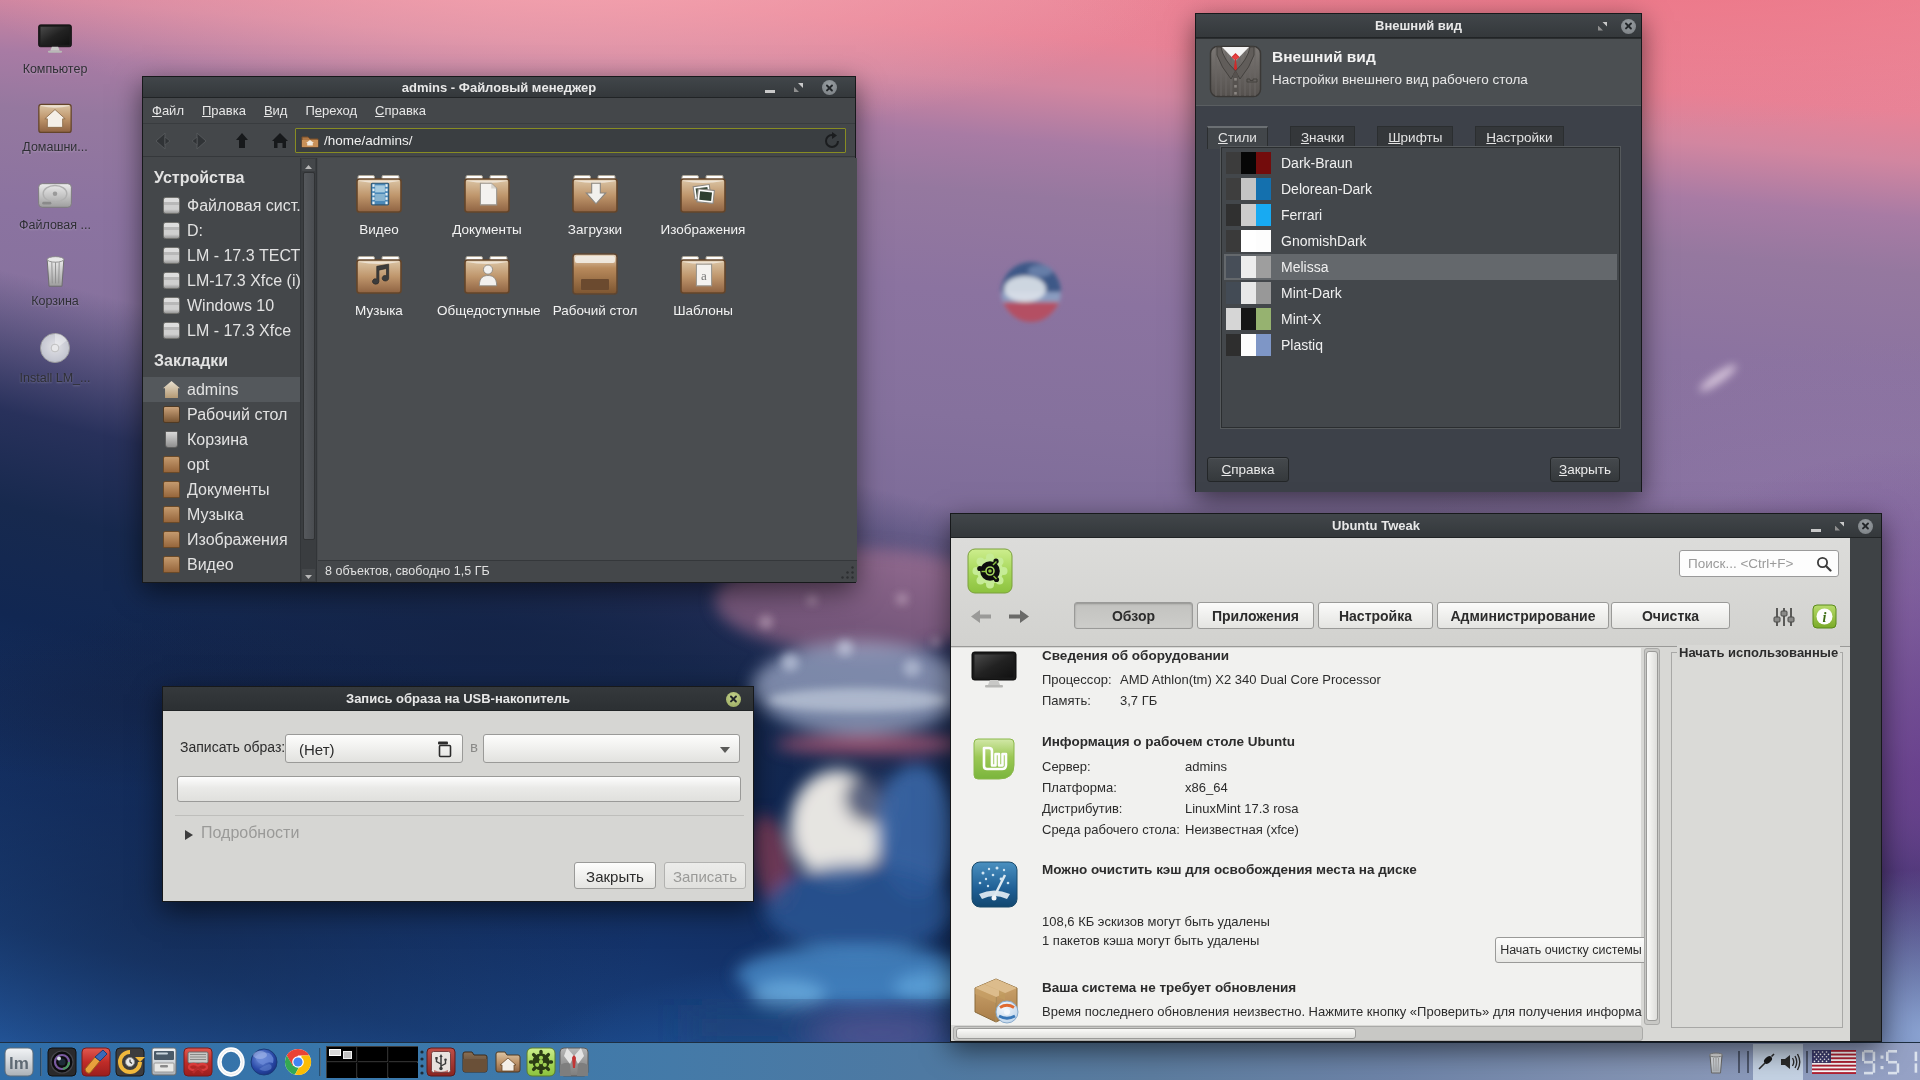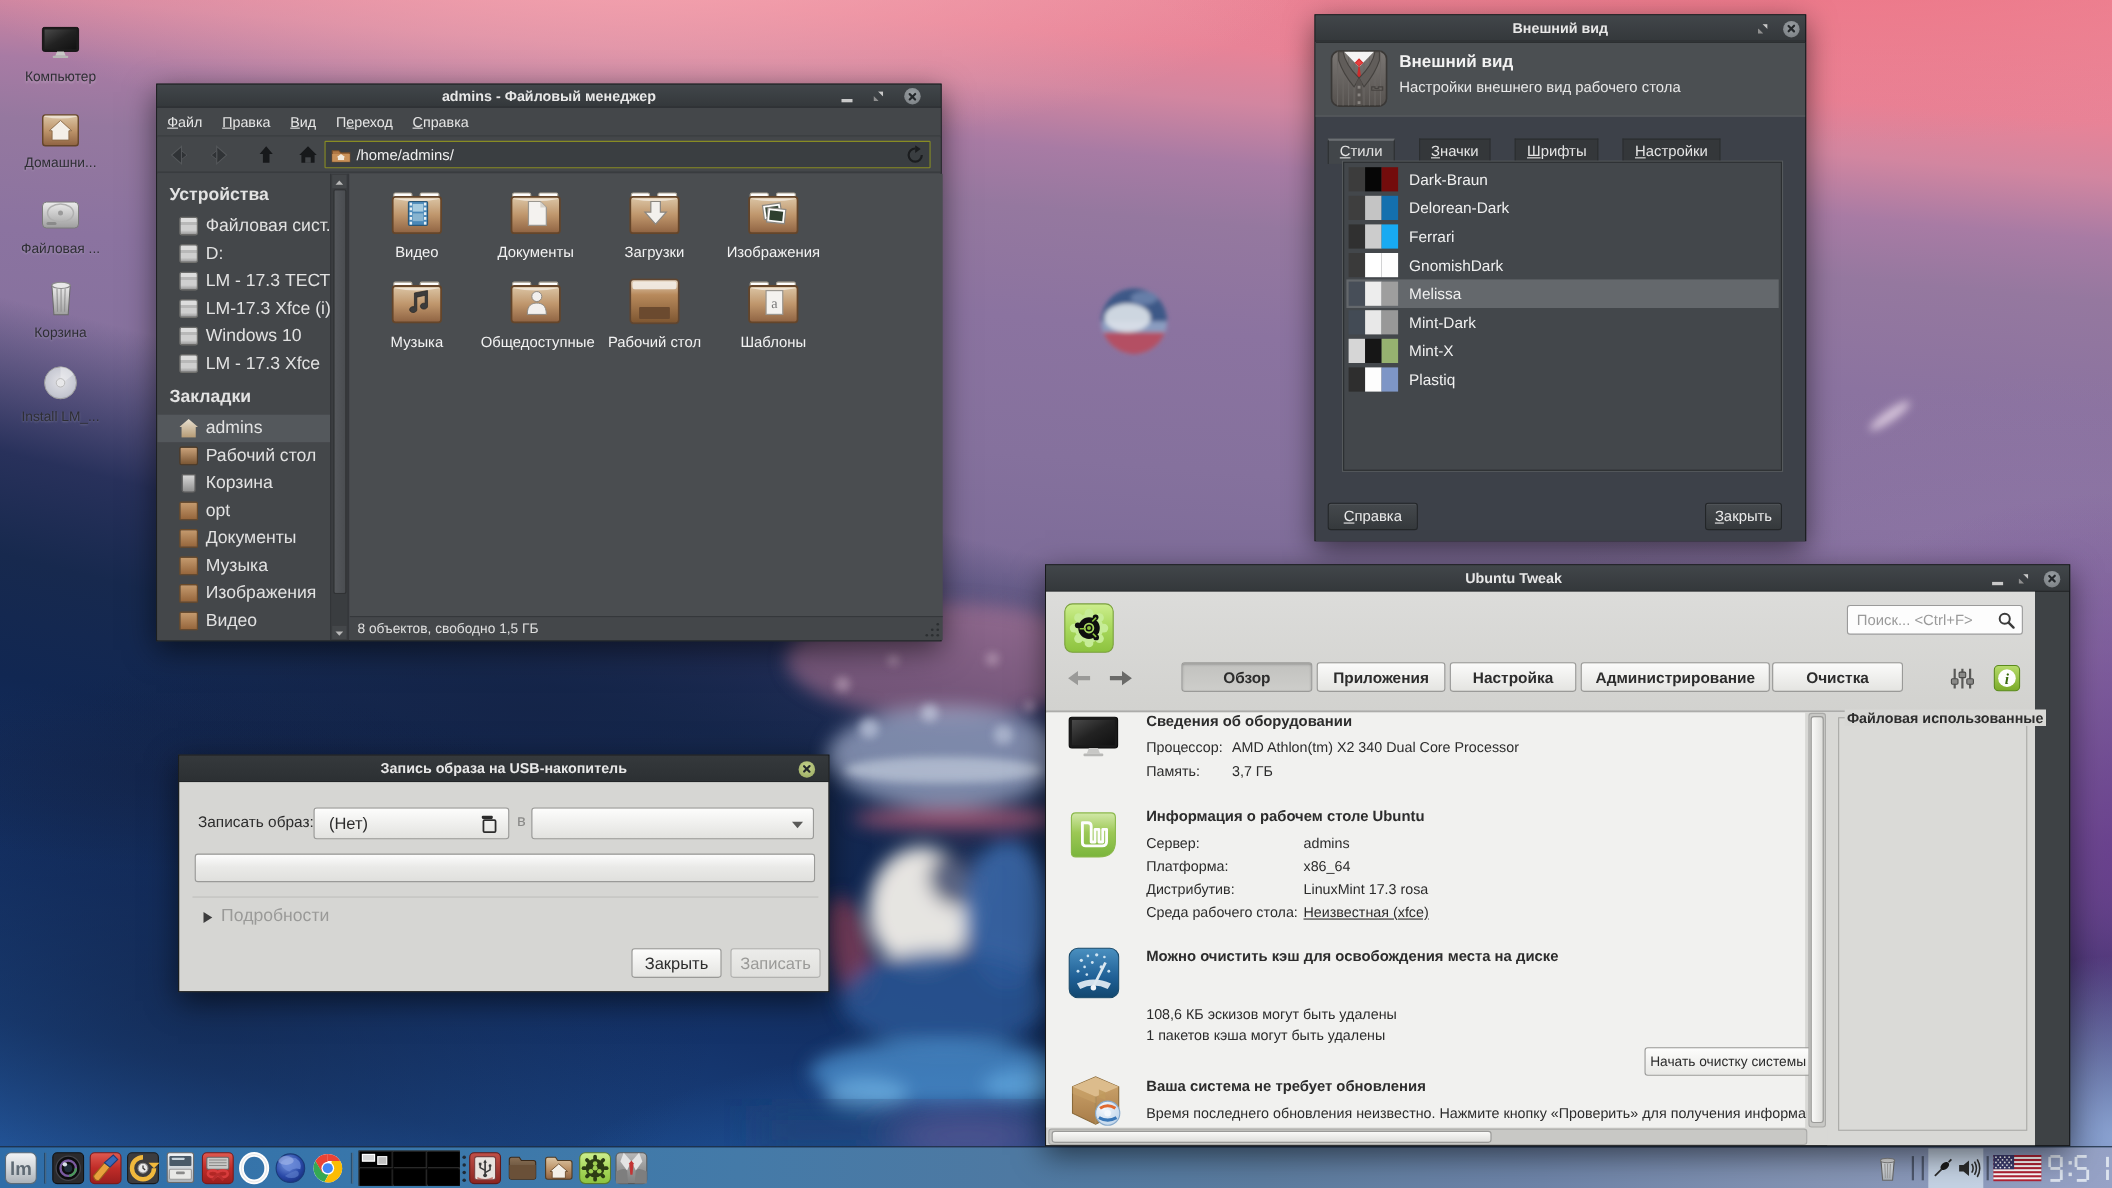--- a/index.html
+++ b/index.html
@@ -616,21 +616,21 @@
       <path d="M14 13 L14 31 Q14 34 17 34 L32 34 Q36 34 36 30 L36 19 L32.5 19 L32.5 30.5 L29 30.5 L29 19 L25.5 19 L25.5 30.5 L22 30.5 L22 16 Q22 13 19 13 Z" fill="none" stroke="#fdfdfd" stroke-width="2.6" stroke-linejoin="round"></path>
     </svg>
     <div class="twh" style="left:91px;top:86px;">Информация о рабочем столе Ubuntu</div>
     <div class="twt" style="left:91px;top:111px;">Сервер:</div>
         <div class="twt" style="left:234px;top:111px;">admins</div>
     <div class="twt" style="left:91px;top:132px;">Платформа:</div>
         <div class="twt" style="left:234px;top:132px;">x86_64</div>
     <div class="twt" style="left:91px;top:153px;">Дистрибутив:</div>
         <div class="twt" style="left:234px;top:153px;">LinuxMint 17.3 rosa</div>
     <div class="twt" style="left:91px;top:174px;">Среда рабочего стола:</div>
-        <div class="twt" style="left:234px;top:174px;text-decoration:underline;">Неизвестная (xfce)</div>
+        <div class="twt" style="left:234px;top:174px;">Неизвестная (xfce)</div>
     <svg class="abs" style="left:20px;top:213px" width="47" height="47" viewBox="0 0 47 47">
       <rect x="1" y="1" width="45" height="45" rx="8" fill="url(#gwiper)" stroke="#1a4a6a"></rect>
       <path d="M8 33 Q23 26 39 33 L36 38 Q23 32 11 38 Z" fill="#e8f0f6" opacity=".9"></path>
       <path d="M23 36 L34 14" stroke="#dce8f0" stroke-width="2.5"></path>
       <circle cx="23" cy="37" r="2.5" fill="#f0f4f8"></circle>
       <g fill="#cfe4f2">
             <circle cx="12" cy="12" r="1.5"></circle>
             <circle cx="18" cy="8" r="1.2"></circle>
             <circle cx="26" cy="7" r="1.5"></circle>
             <circle cx="33" cy="9" r="1.2"></circle>
@@ -638,21 +638,21 @@
             <circle cx="22" cy="14" r="1.3"></circle>
             <circle cx="30" cy="18" r="1.4"></circle>
             <circle cx="9" cy="22" r="1.3"></circle>
             <circle cx="37" cy="22" r="1.3"></circle>
             <circle cx="17" cy="25" r="1.2"></circle>
           </g>
     </svg>
     <div class="twh" style="left:91px;top:214px;">Можно очистить кэш для освобождения места на диске</div>
     <div class="twt" style="left:91px;top:237px;margin-top:48px;">1 пакетов кэша могут быть удалены</div>
     <div class="twt" style="left:91px;top:266px;">108,6 КБ эскизов могут быть удалены</div>
-    <div style="position:absolute;left:544px;top:289px;width:152px;height:26px;background:linear-gradient(#fdfdfc,#e8e8e5);border:1px solid #9a9a98;border-radius:3px;font-size:12.5px;text-align:center;line-height:25px;white-space:nowrap;margin-top:15px;">Начать очистку системы</div>
+    <div style="position:absolute;left:544px;top:289px;width:152px;height:26px;background:linear-gradient(#fdfdfc,#e8e8e5);border:1px solid #9a9a98;border-radius:3px;font-size:12.5px;text-align:center;line-height:25px;white-space:nowrap;">Начать очистку системы</div>
     <svg class="abs" style="left:20px;top:328px" width="50" height="50" viewBox="0 0 50 50">
       <path d="M4 12 L25 3 L46 12 L46 36 L25 46 L4 36 Z" fill="url(#gbox)" stroke="#8a6a3a"></path>
       <path d="M4 12 L25 21 L46 12 L25 3 Z" fill="#dcbc8c"></path>
       <path d="M25 21 L25 46" stroke="#a98a58" stroke-width="1.5"></path>
       <path d="M4 12 L25 21 L25 27 L4 18 Z" fill="#c8a268" opacity=".6"></path>
       <path d="M13 8 L34 17 L34 24 L28 21.5 L28 14.5 L13 8.2 Z" fill="#c09a5e" opacity=".9"></path>
       <circle cx="36" cy="36" r="11" fill="url(#gball)" stroke="#88aacc" stroke-width="1"></circle>
       <path d="M29 31.5 Q36 27 43 31.5" stroke="#e06a30" stroke-width="2.8" fill="none"></path>
       <path d="M28 40 Q36 44.5 44 40" stroke="#3a78b8" stroke-width="2.8" fill="none"></path>
       <circle cx="36" cy="36" r="3" fill="#f4f8fc"></circle>
@@ -660,21 +660,21 @@
     <div class="twh" style="left:91px;top:332px;">Ваша система не требует обновления</div>
     <div class="twt" style="left:91px;top:356px;width:600px;white-space:nowrap;overflow:hidden;">Время последнего обновления неизвестно. Нажмите кнопку «Проверить» для получения информаци</div>
   </div>
 
   <div style="position:absolute;left:693px;top:110px;width:16px;height:377px;background:#c8c8c5;border:1px solid #aaaaa8;border-radius:3px;">
     <div style="position:absolute;left:1px;top:2px;width:12px;height:370px;background:linear-gradient(to right,#fafaf8,#dededb);border:1px solid #9a9a98;border-radius:3px;"></div>
   </div>
 
   <div style="position:absolute;left:710px;top:110px;width:189px;height:393px;background:#d8d8d5;">
     <div style="position:absolute;left:10px;top:4px;width:172px;height:376px;border:1px solid #a8a8a6;background:#dadad7;"></div>
-    <div style="position:absolute;left:16px;top:-3px;background:#d8d8d5;padding:0 2px;font-size:13px;font-weight:bold;white-space:nowrap;">Файловая использованные</div>
+    <div style="position:absolute;left:16px;top:-3px;background:#d8d8d5;padding:0 2px;font-size:13px;font-weight:bold;white-space:nowrap;">Начать использованные</div>
   </div>
 
   <div style="position:absolute;left:2px;top:488px;width:690px;height:15px;background:#c8c8c5;border:1px solid #aaaaa8;border-radius:3px;">
     <div style="position:absolute;left:2px;top:1px;width:400px;height:11px;background:linear-gradient(#fafaf8,#dededb);border:1px solid #9a9a98;border-radius:3px;"></div>
   </div>
  </div>
 </div>
 
 <div id="usb" class="win" style="left:162px;top:686px;width:592px;height:216px;">
  <div class="tbar" style="height:24px;line-height:24px;background:linear-gradient(#35393c,#2c3033);">Запись образа на USB-накопитель

